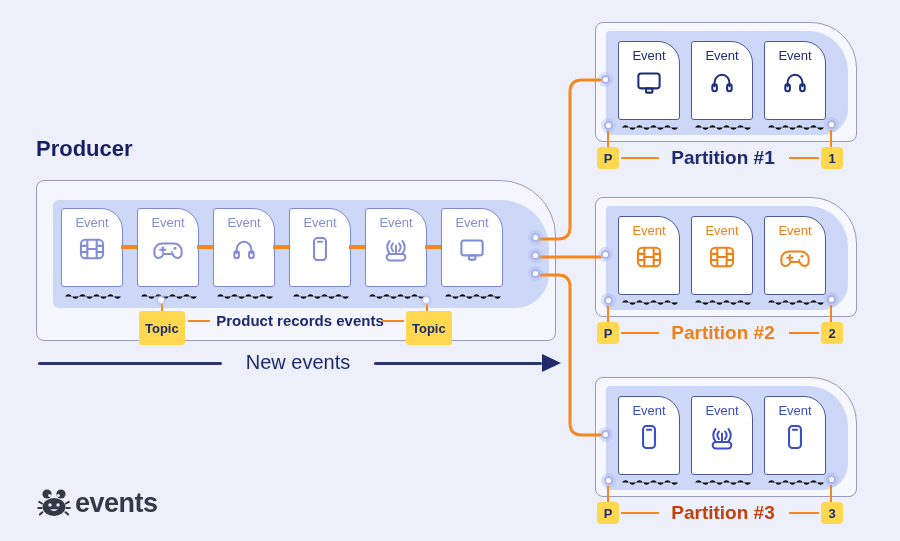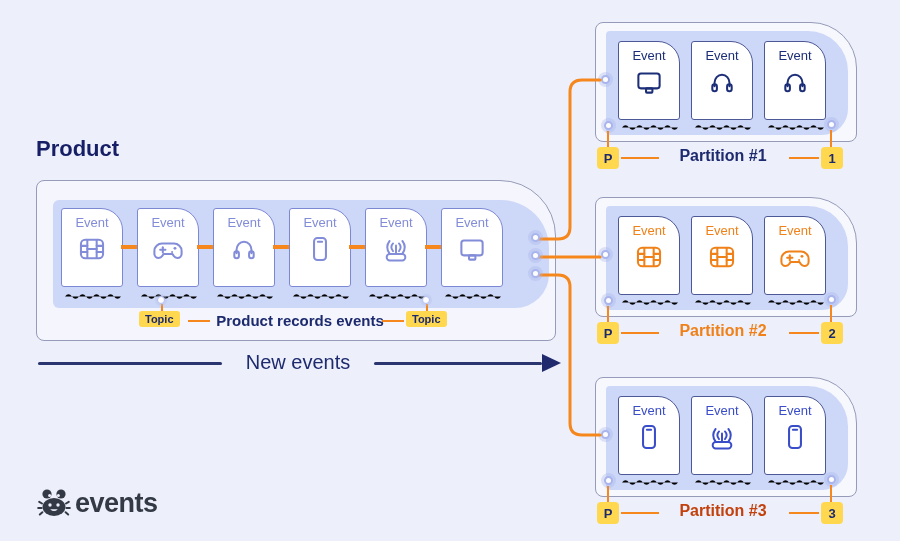--- a/index.html
+++ b/index.html
@@ -40,29 +40,29 @@
   
   .part-box{
     left:595px;width:262px;height:120px;box-sizing:border-box;
     background:#f6f8fe;border:1.2px solid #959bb8;
     border-radius:8px 46px 8px 8px;z-index:1;position:absolute;
   }
   .part-panel{
     position:absolute;left:10px;top:8px;width:242px;height:104px;
     background:#cdd7f8;border-radius:4px 40px 26px 4px;
   }
-  .part-title{position:absolute;width:150px;text-align:center;font-size:16px;font-weight:bold;z-index:6}
+  .part-title{position:absolute;width:150px;text-align:center;font-size:19px;font-weight:bold;z-index:6}
   .t1{color:#1d2a6e}.t2{color:#f08119}.t3{color:#c2410c}
 
   
   .badge{
     position:absolute;background:#ffd84f;color:#1d2a6e;font-weight:bold;
     display:flex;align-items:center;justify-content:center;z-index:6;
   }
-  .topic-badge{font-size:11px;height:16px;padding:0 6px;border-radius:3px}
+  .topic-badge{font-size:13px;height:34px;padding:0 6px;border-radius:3px}
   .pbadge{width:22px;height:22px;font-size:13px;border-radius:4px}
 
   .hline{position:absolute;height:2px;background:#f5871c;z-index:5}
   .vline{position:absolute;width:2px;background:#f5871c;z-index:5}
 
   .port{
     position:absolute;width:9px;height:9px;border-radius:50%;
     background:#fdfdff;border:2px solid #a9b5ec;
     box-shadow:0 0 0 3px rgba(169,181,236,.35);z-index:6;box-sizing:border-box;
   }
@@ -140,21 +140,21 @@
         <rect x="7.5" y="10" width="25" height="17.5" rx="3"></rect>
         <rect x="16.5" y="27.5" width="7.5" height="5" rx="1"></rect>
       </g>
     </symbol>
     <symbol id="i-wave" viewBox="0 0 58 9">
       <path d="M2,5.5 q3.5,-4.5 7,0 t7,0 t7,0 t7,0 t7,0 t7,0 t7,0 t7,0"></path>
     </symbol>
   </defs>
 </svg>
 
-<div class="abs producer-title">Product</div>
+<div class="abs producer-title">Producer</div>
 
 <div class="abs producer-box">
   <div class="abs producer-panel">
     <div class="card" style="left:8px;top:8px">
       <div class="ev">Event</div>
       <svg class="icn">
           <use href="#i-film"></use>
         </svg>
     </div>
     <div class="card" style="left:84px;top:8px">

